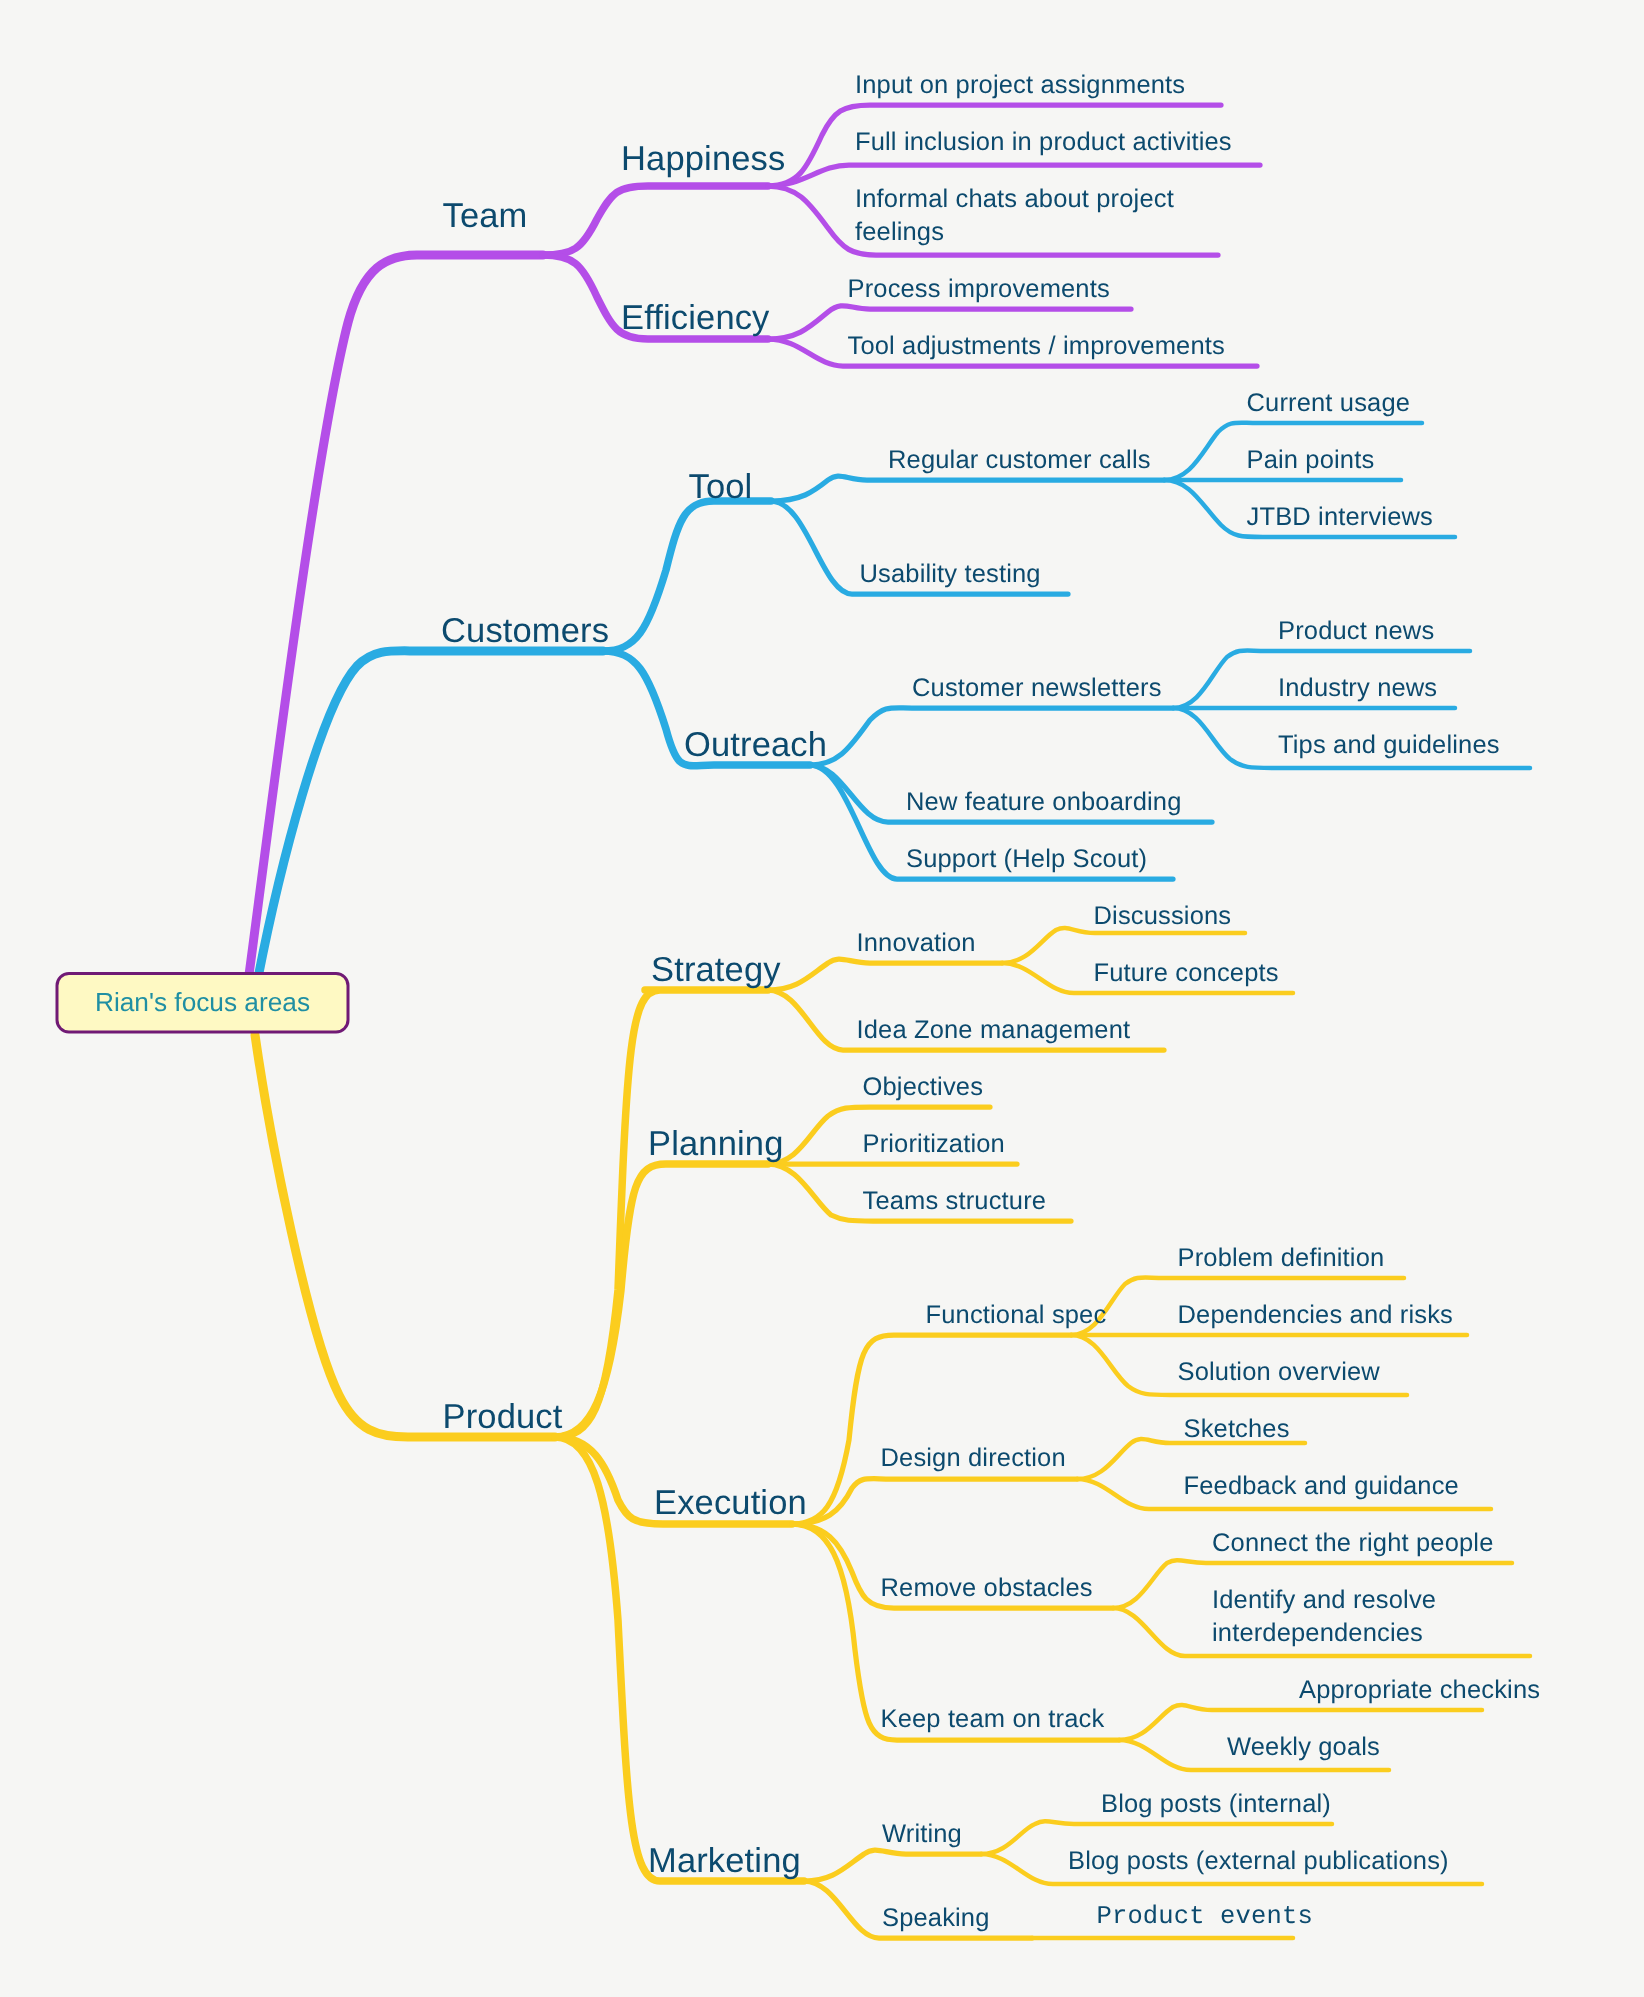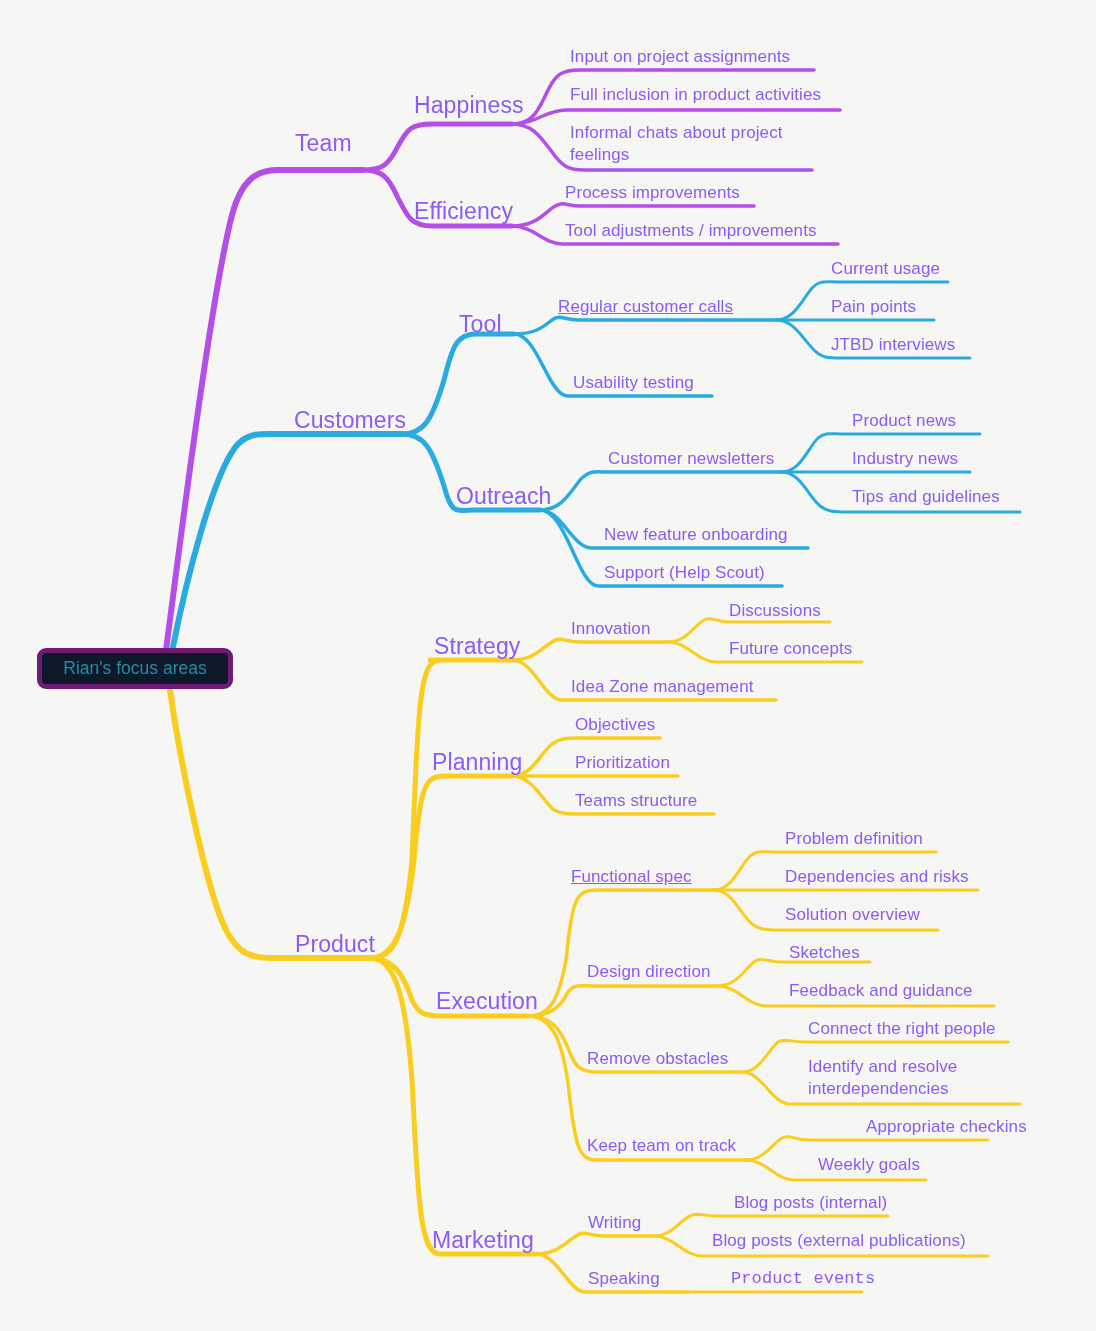--- a/index.html
+++ b/index.html
@@ -17,37 +17,37 @@
   }
   #branch-layer {
     position: absolute;
     left: 0; top: 0;
     width: 1096px;
     height: 1331px;
     pointer-events: none;
   }
   .node-label {
     position: absolute;
-    color: #8b5cf6;
+    color: #0c4a6e;
     font-size: 17px;
     line-height: 21px;
     white-space: pre;
     letter-spacing: 0.1px;
   }
   .node-label.lvl1 { font-size: 23px; }
   .root-node {
     position: absolute;
     left: 37px;
     top: 648px;
     width: 196px;
     height: 41px;
     box-sizing: border-box;
-    border: 5px solid #701a75;
+    border: 2px solid #701a75;
     border-radius: 9px;
-    background: #0f172a;
+    background: #fef9c3;
     display: flex;
     align-items: center;
     justify-content: center;
     color: #1f8fa3;
     font-size: 17.5px;
     z-index: 5;
   }
 </style>
 </head>
 <body>
@@ -166,21 +166,21 @@
   <div class="node-label" style="left:570px; top:84px;">Full inclusion in product activities</div>
   <div class="node-label" style="left:570px; top:122px;">Informal chats about project</div>
   <div class="node-label" style="left:570px; top:144px;">feelings</div>
   <div class="node-label" style="left:565px; top:182px;">Process improvements</div>
   <div class="node-label" style="left:565px; top:220px;">Tool adjustments / improvements</div>
 
   <div class="node-label lvl1" style="left:294px; top:410px;">Customers</div>
   <div class="node-label lvl1" style="left:459px; top:314px;">Tool</div>
   <div class="node-label lvl1" style="left:456px; top:486px;">Outreach</div>
 
-  <div class="node-label" style="left:558px; top:296px;text-decoration:underline;">Regular customer calls</div>
+  <div class="node-label" style="left:592px; top:296px;">Regular customer calls</div>
   <div class="node-label" style="left:831px; top:258px;">Current usage</div>
   <div class="node-label" style="left:831px; top:296px;">Pain points</div>
   <div class="node-label" style="left:831px; top:334px;">JTBD interviews</div>
   <div class="node-label" style="left:573px; top:372px;">Usability testing</div>
 
   <div class="node-label" style="left:608px; top:448px;">Customer newsletters</div>
   <div class="node-label" style="left:852px; top:410px;">Product news</div>
   <div class="node-label" style="left:852px; top:448px;">Industry news</div>
   <div class="node-label" style="left:852px; top:486px;">Tips and guidelines</div>
   <div class="node-label" style="left:604px; top:524px;">New feature onboarding</div>
@@ -194,21 +194,21 @@
 
   <div class="node-label" style="left:571px; top:618px;">Innovation</div>
   <div class="node-label" style="left:729px; top:600px;">Discussions</div>
   <div class="node-label" style="left:729px; top:638px;">Future concepts</div>
   <div class="node-label" style="left:571px; top:676px;">Idea Zone management</div>
 
   <div class="node-label" style="left:575px; top:714px;">Objectives</div>
   <div class="node-label" style="left:575px; top:752px;">Prioritization</div>
   <div class="node-label" style="left:575px; top:790px;">Teams structure</div>
 
-  <div class="node-label" style="left:571px; top:866px;text-decoration:underline;">Functional spec</div>
+  <div class="node-label" style="left:617px; top:866px;">Functional spec</div>
   <div class="node-label" style="left:785px; top:828px;">Problem definition</div>
   <div class="node-label" style="left:785px; top:866px;">Dependencies and risks</div>
   <div class="node-label" style="left:785px; top:904px;text-align:center;">Solution overview</div>
 
   <div class="node-label" style="left:587px; top:961px;">Design direction</div>
   <div class="node-label" style="left:789px; top:942px;">Sketches</div>
   <div class="node-label" style="left:789px; top:980px;">Feedback and guidance</div>
 
   <div class="node-label" style="left:587px; top:1048px;">Remove obstacles</div>
   <div class="node-label" style="left:808px; top:1018px;">Connect the right people</div>

